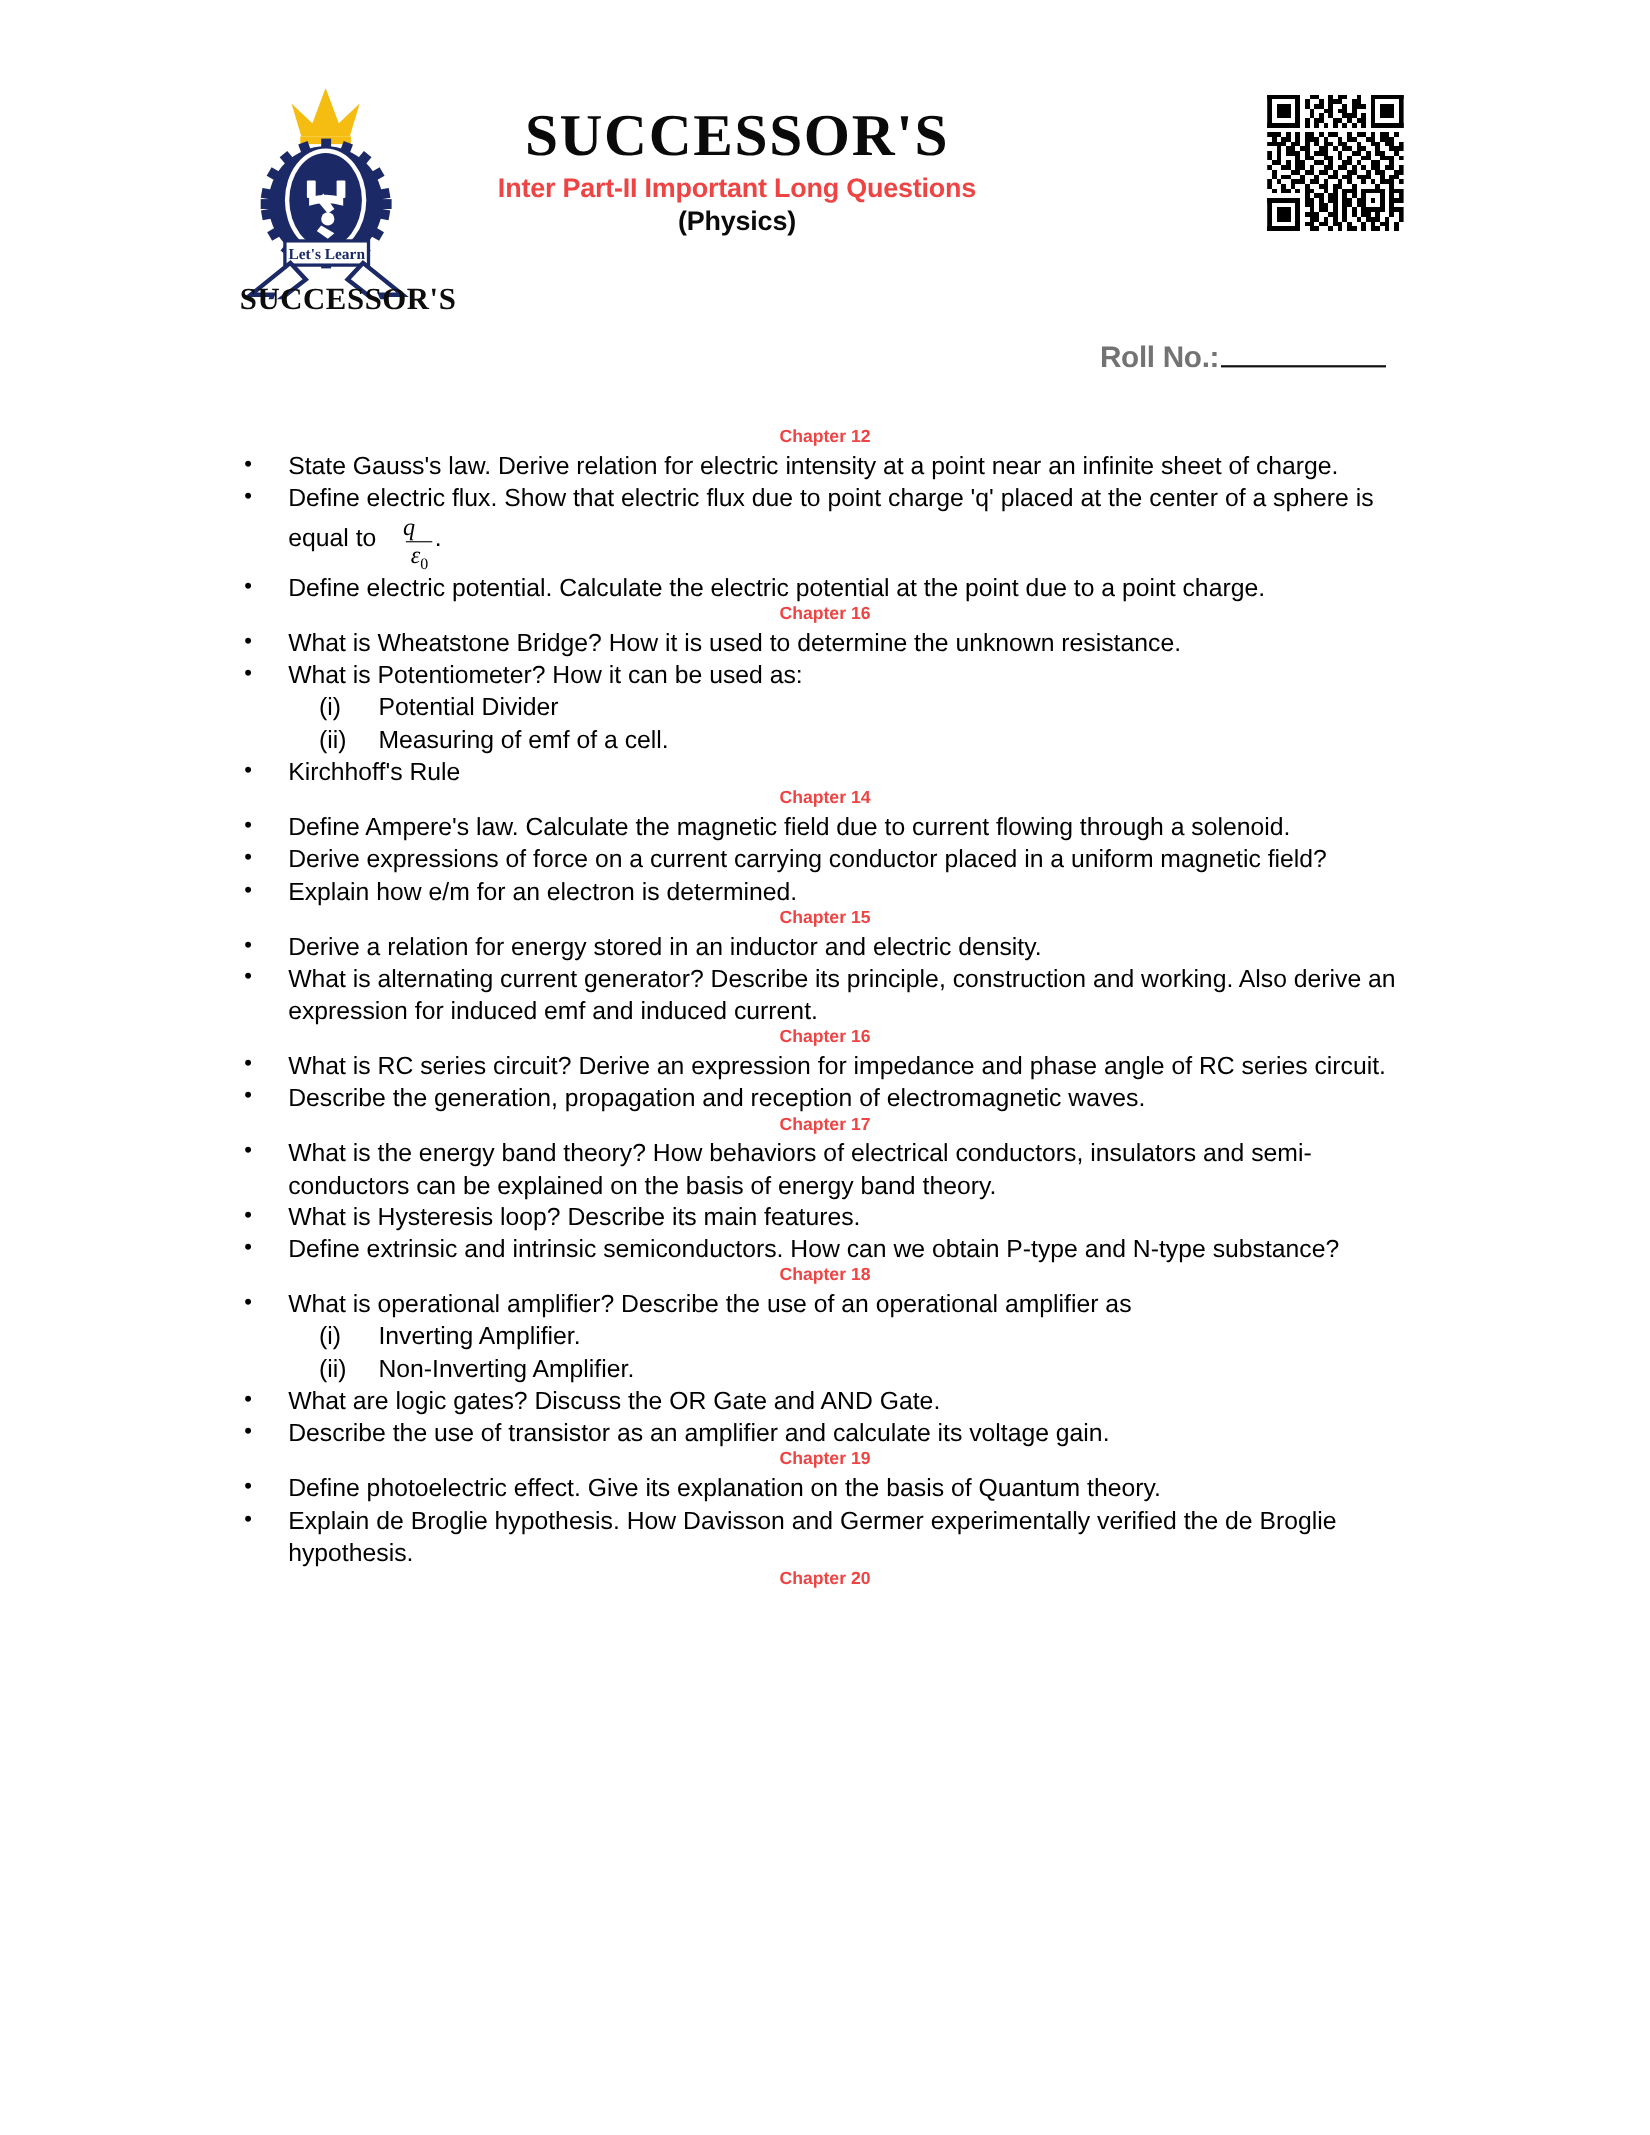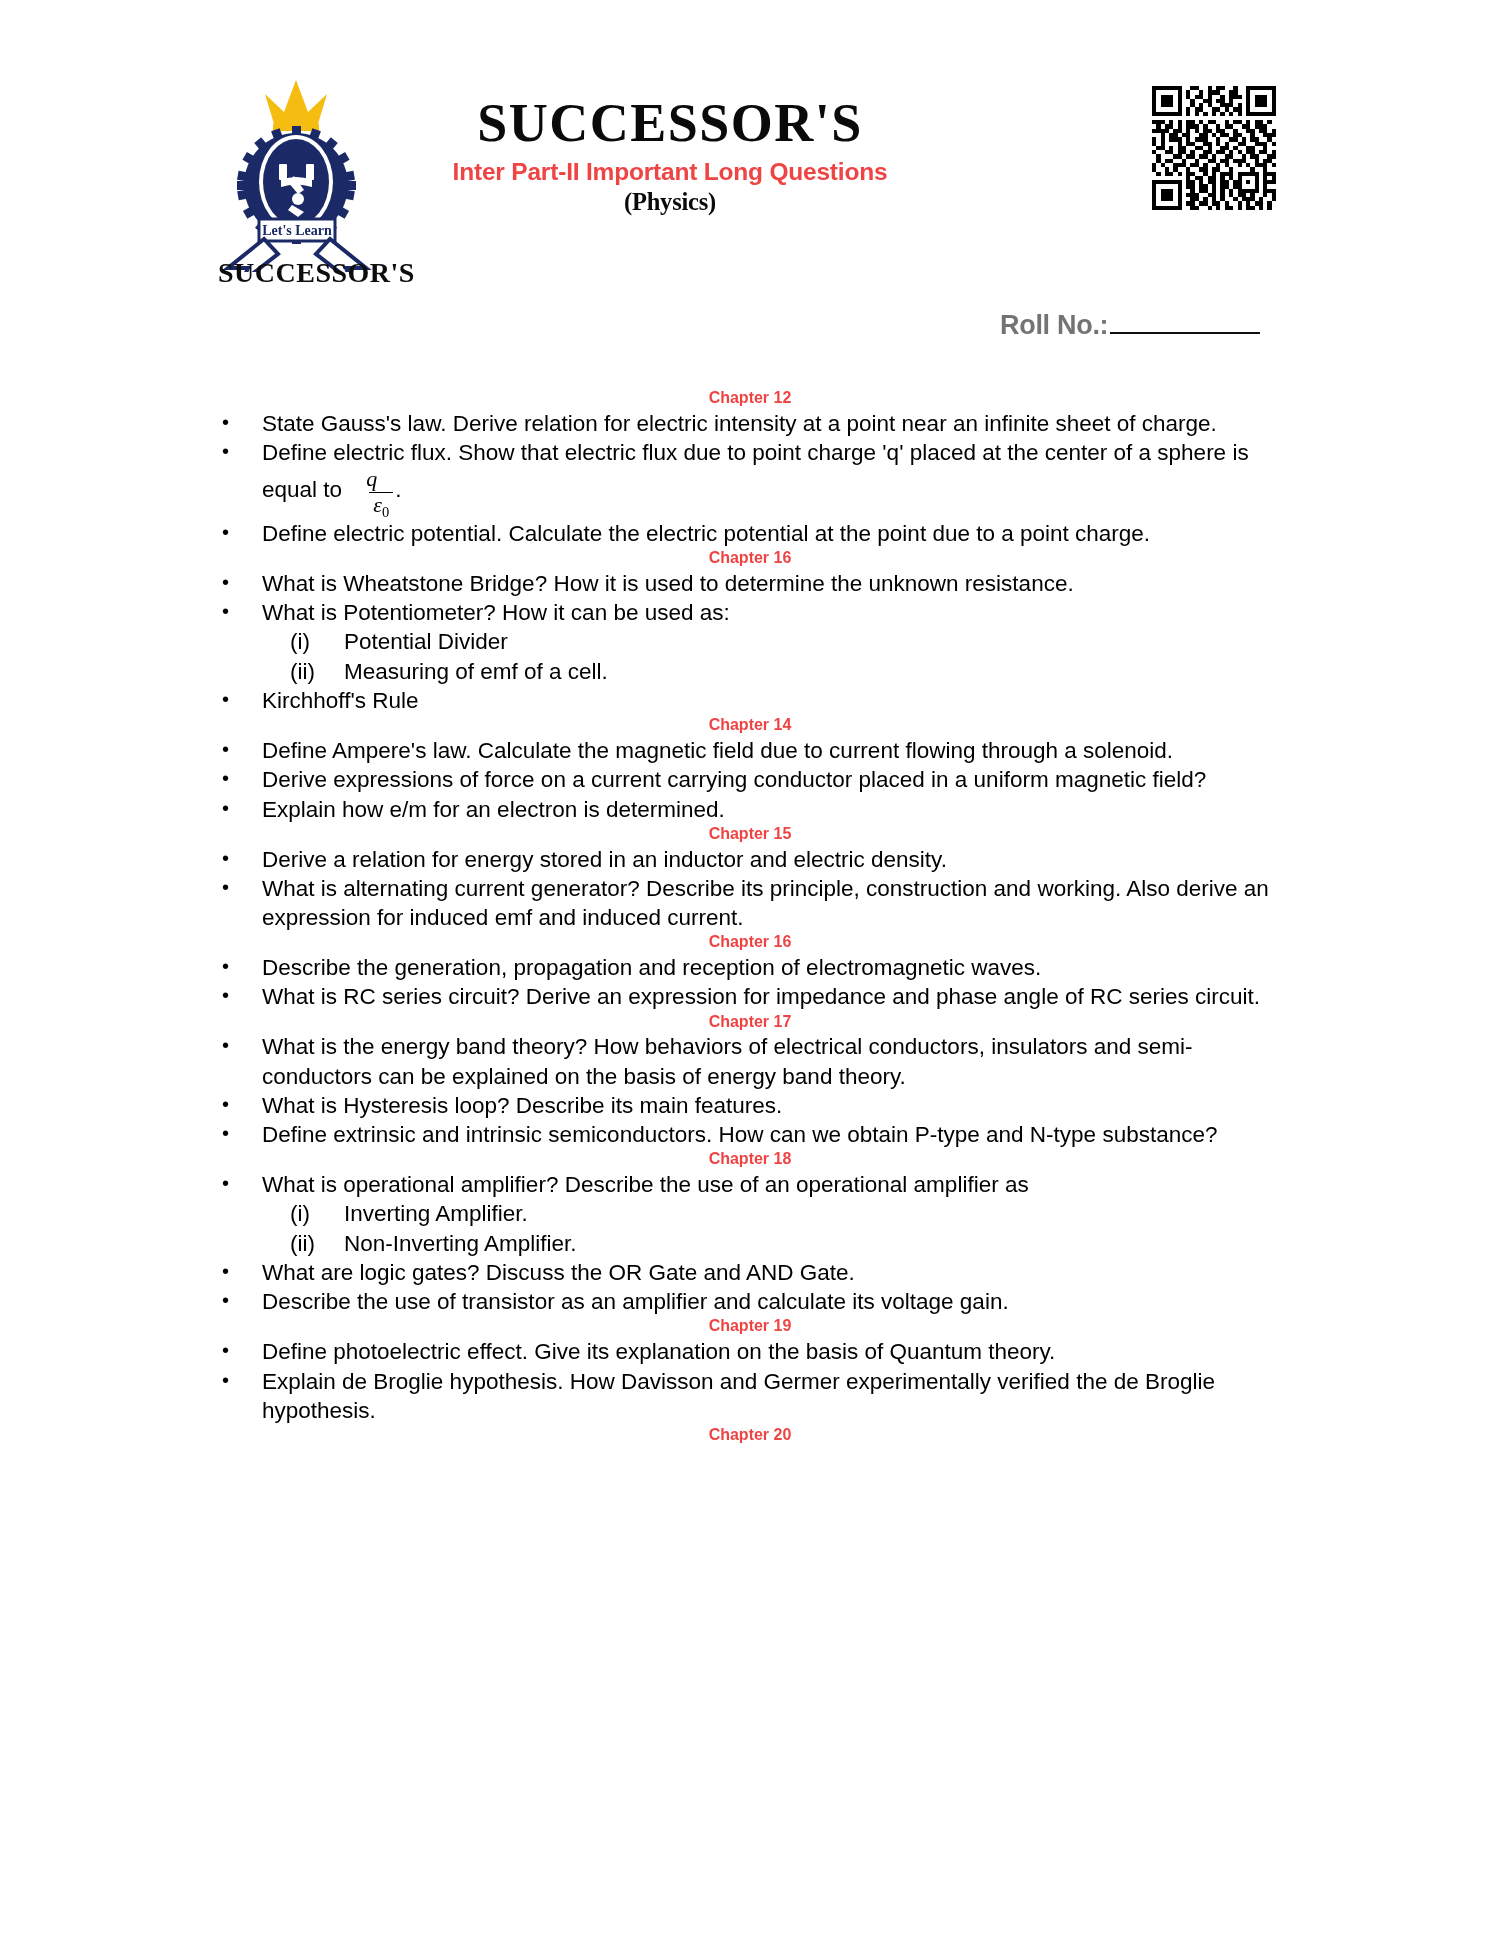--- a/index.html
+++ b/index.html
@@ -70,21 +70,21 @@
   }
   .title-sub1 {
     font-family: "Liberation Sans", sans-serif;
     font-weight: bold;
     font-size: 24.5px;
     letter-spacing: -0.2px;
     margin-top: 6px;
     color: #ef4444;
   }
   .title-sub2 {
-    font-family: Liberation Serif, serif;
+    font-family: Liberation Sans, sans-serif;
     font-weight: bold;
     font-size: 24.5px;
     letter-spacing: -0.2px;
     margin-top: 2px;
     color: #0a0a0a;
   }
 
   .qr-wrap {
     position: absolute;
     left: 1152px;
@@ -588,22 +588,22 @@
         <li class="qitem"><span>Derive expressions of force on a current carrying conductor placed in a uniform magnetic field?</span></li>
         <li class="qitem"><span>Explain how e/m for an electron is determined.</span></li>
       </ul>
       <div class="chapter-heading">Chapter 15</div>
       <ul class="qlist">
         <li class="qitem"><span>Derive a relation for energy stored in an inductor and electric density.</span></li>
         <li class="qitem"><span>What is alternating current generator? Describe its principle, construction and working. Also derive an expression  for induced emf and induced current.</span></li>
       </ul>
       <div class="chapter-heading">Chapter 16</div>
       <ul class="qlist">
+        <li class="qitem"><span>What is RC series circuit? Derive an expression for impedance and phase angle of RC series circuit.</span></li>
         <li class="qitem"><span>Describe the generation, propagation and reception of electromagnetic waves.</span></li>
-        <li class="qitem"><span>What is RC series circuit? Derive an expression for impedance and phase angle of RC series circuit.</span></li>
       </ul>
       <div class="chapter-heading">Chapter 17</div>
       <ul class="qlist">
         <li class="qitem"><span>What is the energy band theory? How behaviors of electrical conductors, insulators and semi-conductors can be explained on the basis of energy band theory.</span></li>
         <li class="qitem"><span>What is Hysteresis loop? Describe its main features.</span></li>
         <li class="qitem"><span>Define extrinsic and intrinsic semiconductors. How can we obtain P-type and N-type substance?</span></li>
       </ul>
       <div class="chapter-heading">Chapter 18</div>
       <ul class="qlist">
         <li class="qitem"><span>What is operational amplifier? Describe the use of an operational amplifier as</span><ol class="subitems">

